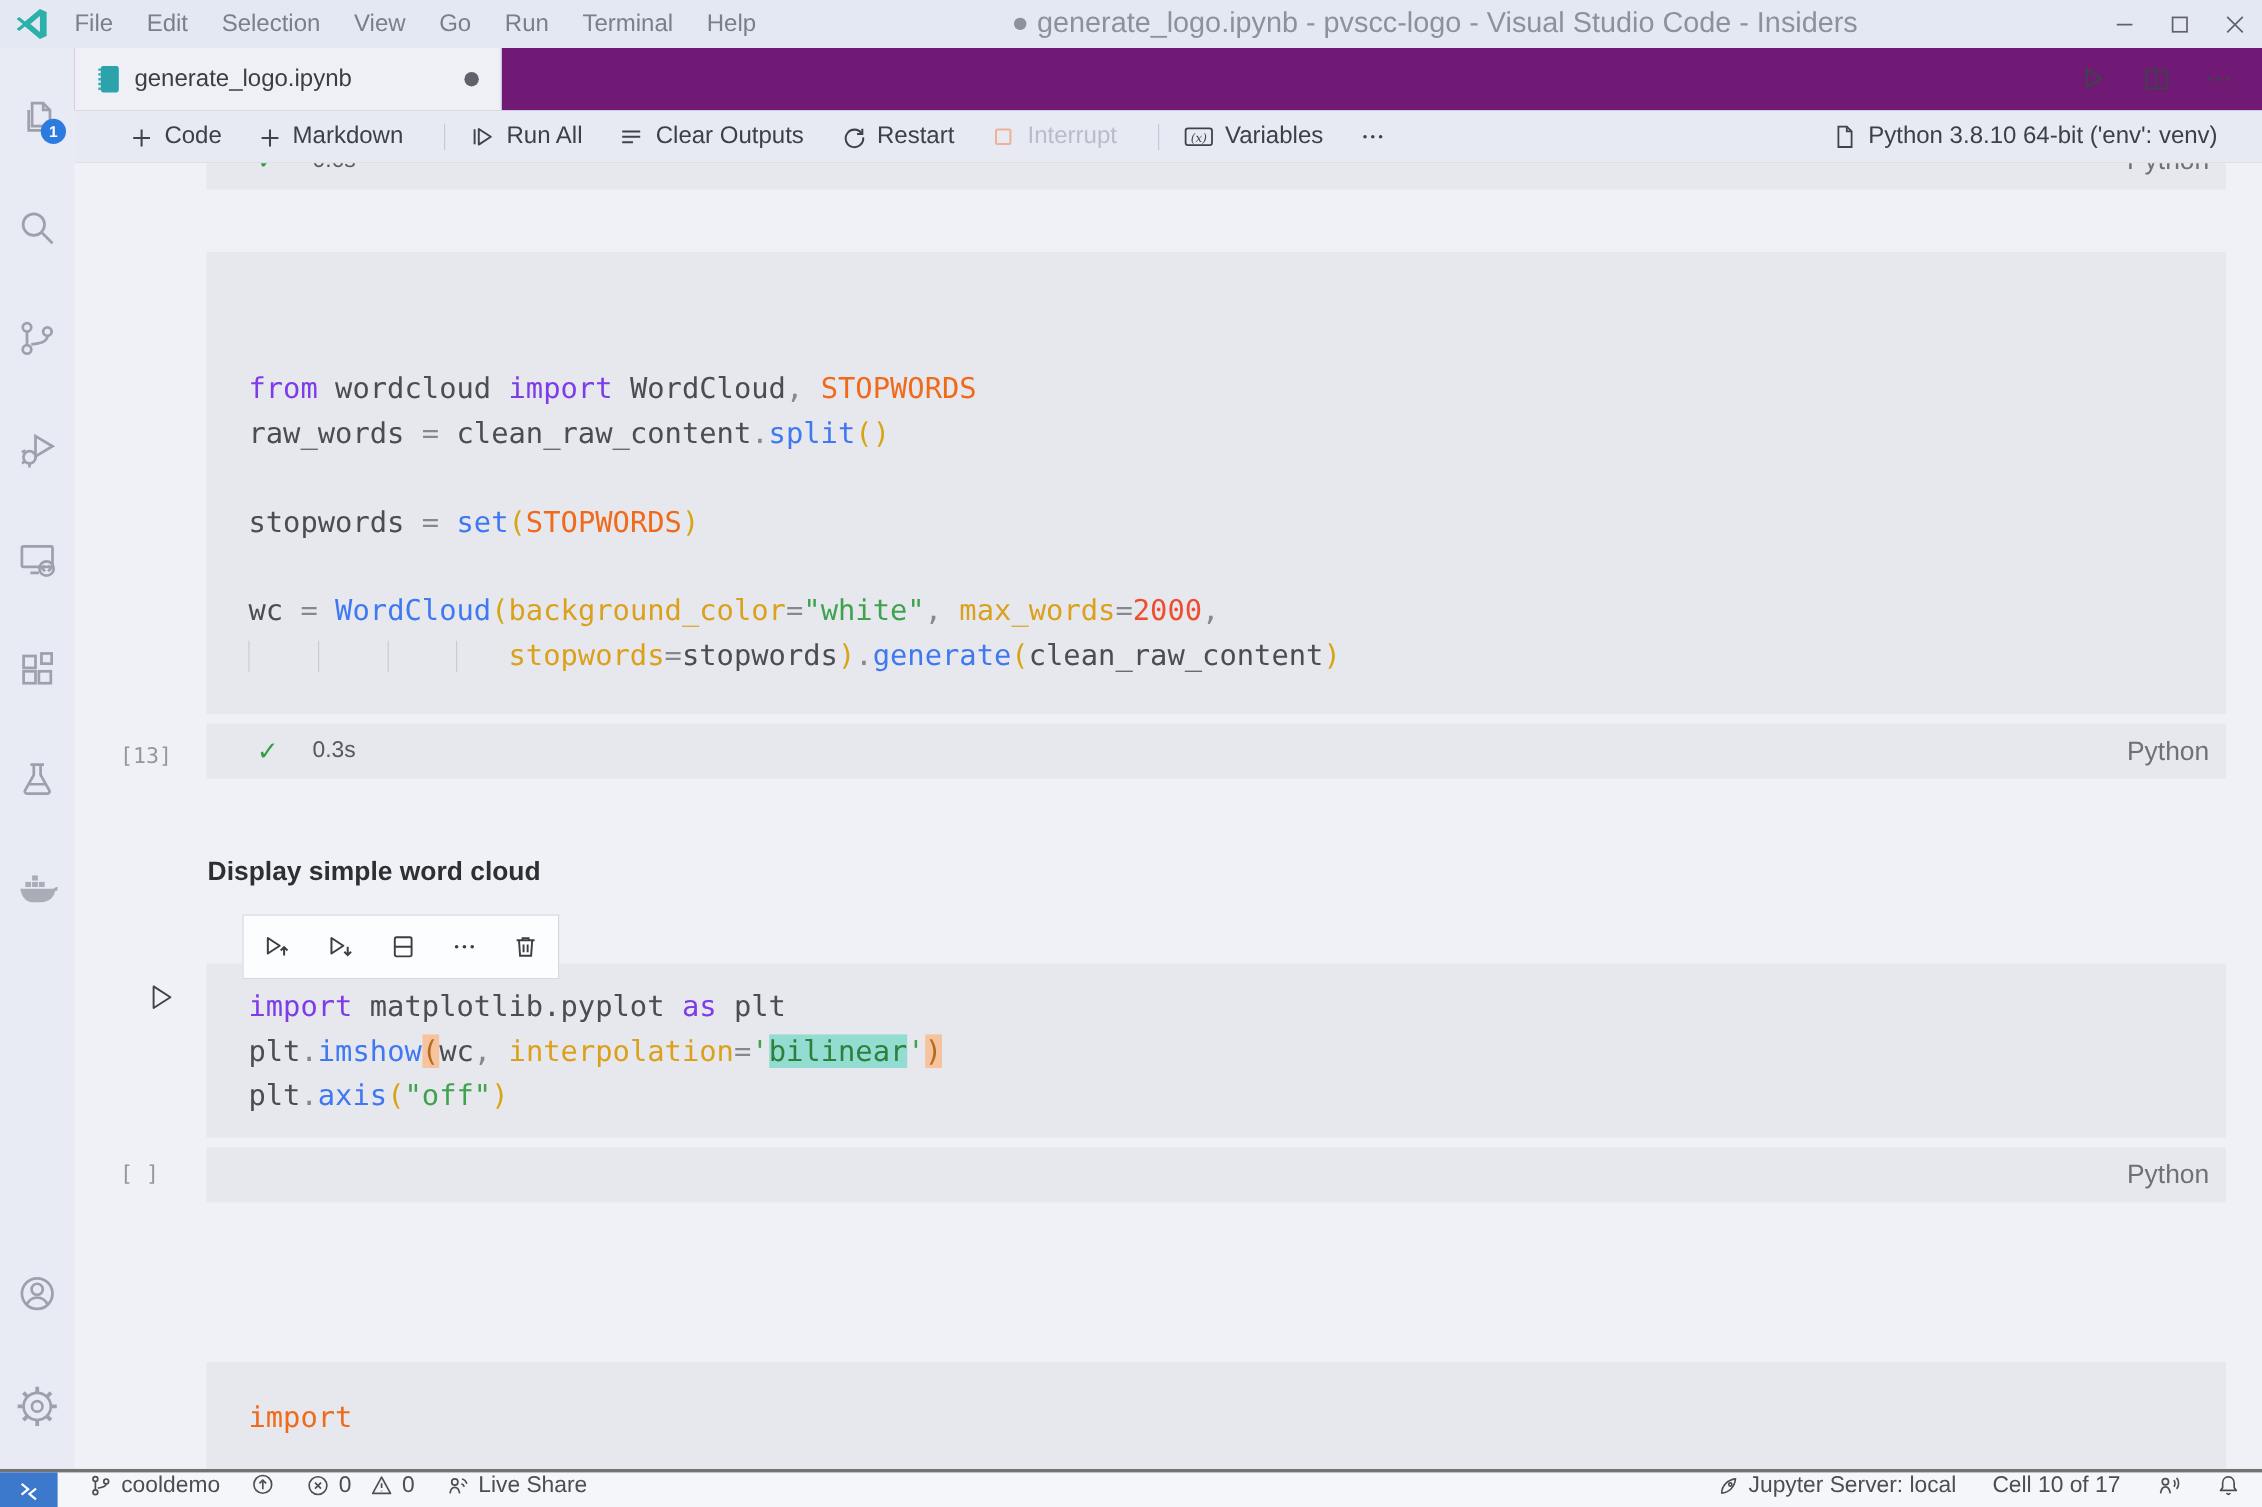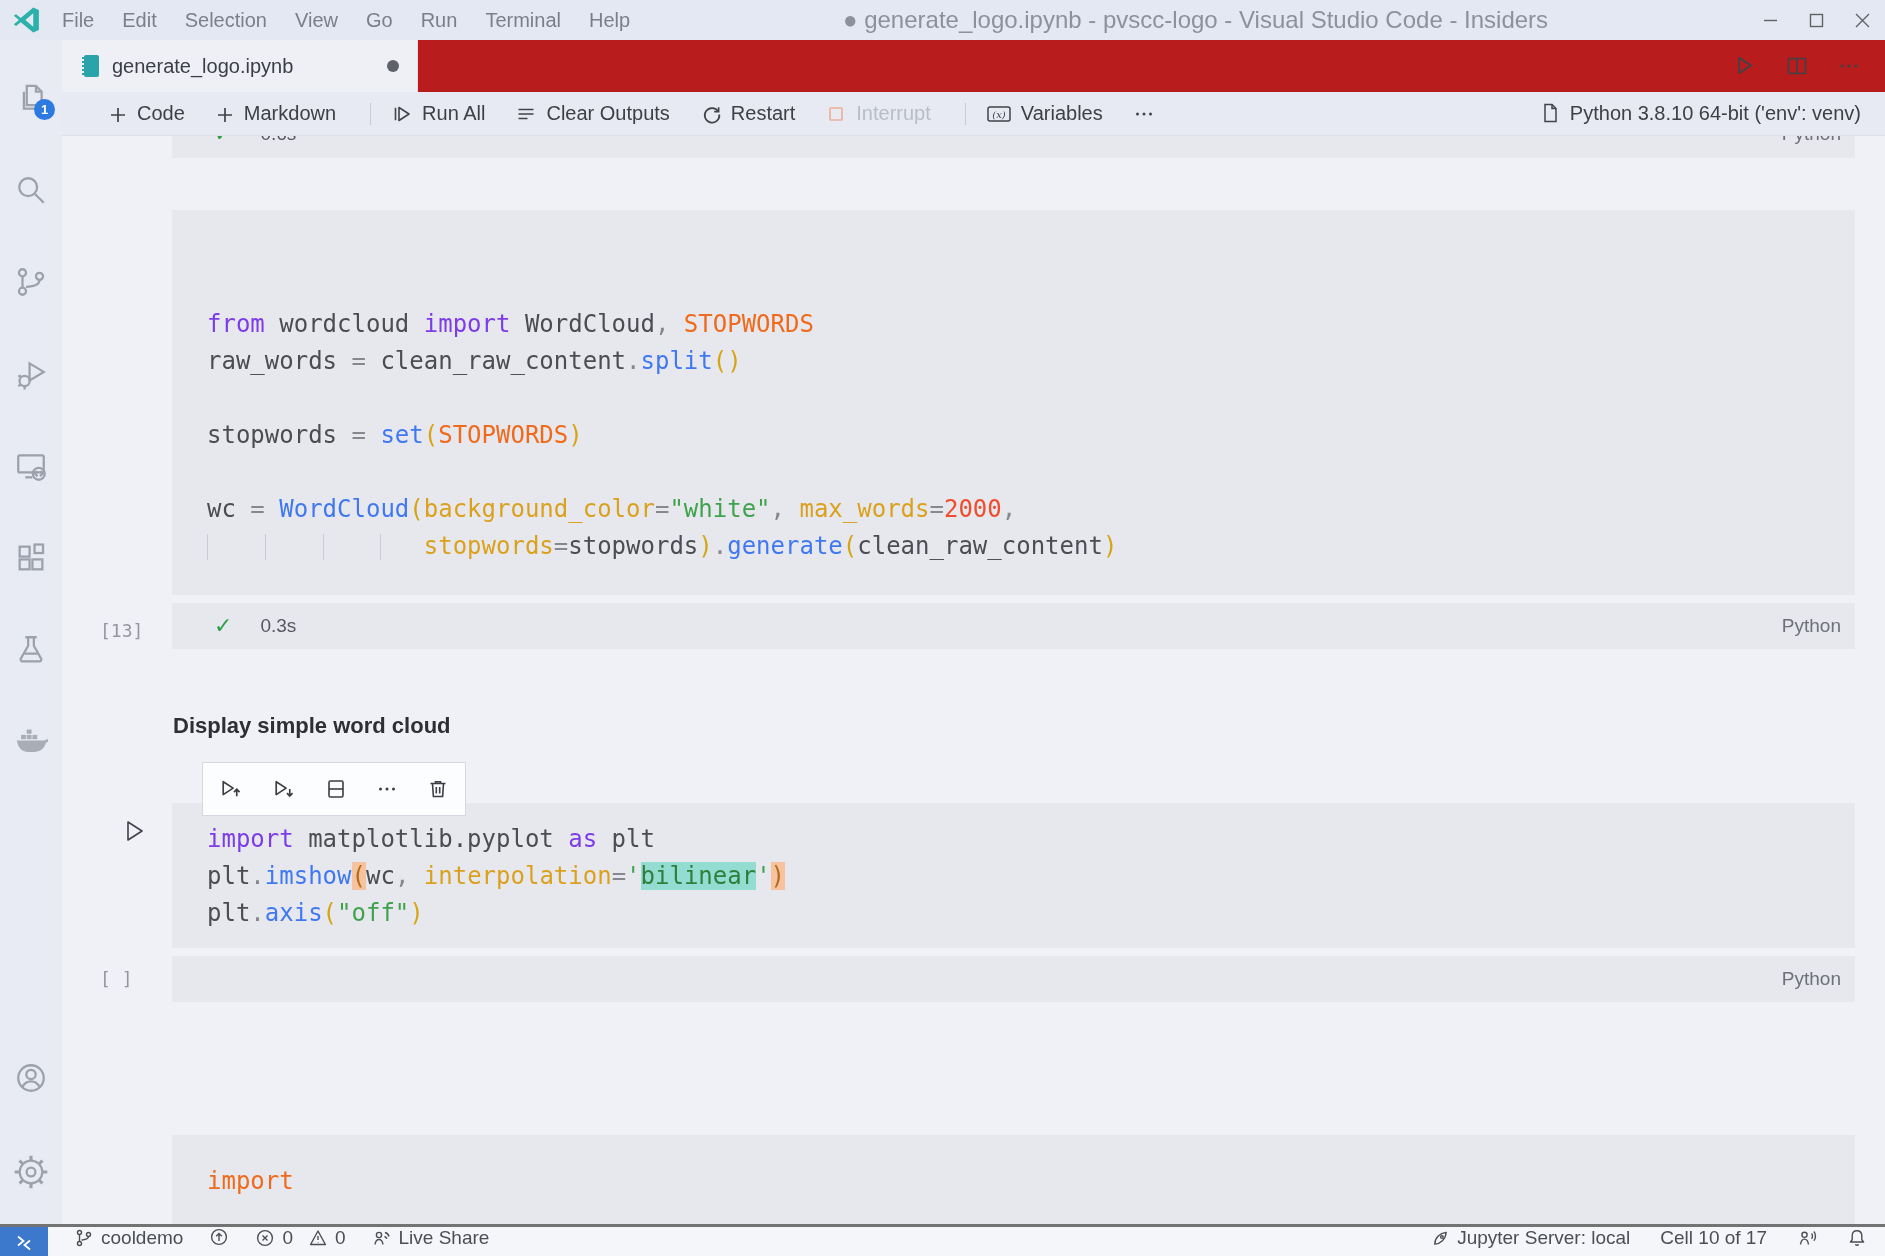--- a/index.html
+++ b/index.html
@@ -14,37 +14,37 @@
   .winctrls{display:flex}
   .ctrl{width:46px;height:40px;display:flex;align-items:center;justify-content:center}
   
   .main{display:flex;height:1184px}
   .activitybar{width:62px;background:#e8ebf4;display:flex;flex-direction:column;align-items:center;padding-top:41px;position:relative;flex:none}
   .ai{height:34px;width:34px;margin-bottom:58px;position:relative;color:#9ca1ac}
   .badge{position:absolute;right:-7px;bottom:-5px;width:21px;height:21px;border-radius:50%;background:#2d7be0;color:#fff;font-size:13px;font-weight:bold;display:flex;align-items:center;justify-content:center}
   .ai.abs{position:absolute;margin:0}
   .editor{flex:1;display:flex;flex-direction:column;min-width:0}
   
-  .tabbar{height:52px;background:#b91c1c;display:flex}
+  .tabbar{height:52px;background:#701a75;display:flex}
   .tab{width:356px;background:#eef0f6;display:flex;align-items:center;padding:0 18px;border-right:1px solid #d9dce5}
   .tab-label{font-size:20px;color:#3c3e45;margin-left:10px}
   .dirty-dot{width:12px;height:12px;border-radius:50%;background:#5f626a;margin-left:auto}
   .tabbar-actions{margin-left:auto;display:flex;align-items:center;gap:28px;padding-right:24px}
   
   .nbtoolbar{height:44px;background:#e7eaf3;display:flex;align-items:center;font-size:20px;color:#3d4046;padding-left:46px;border-bottom:1px solid rgba(0,0,0,.04)}
   .tbi{display:flex;align-items:flex-end;gap:9px;margin-right:30px;white-space:nowrap}
   .sep{width:1px;height:22px;background:#c6cad4;margin:0 20px 0 4px}
   .tbi.disabled{color:#b9bdc7}
-  .kernel{margin-left:auto;display:flex;align-items:flex-start;gap:10px;padding-right:24px;margin-right:0}
+  .kernel{margin-left:auto;display:flex;align-items:flex-end;gap:10px;padding-right:37px;margin-right:0}
   
   .notebook{flex:1;position:relative;background:#f0f1f7;overflow:hidden}
   .cell{position:absolute;left:110px;width:1683px;background:#e7e8ee}
   .cellrow{position:absolute;left:110px;width:1683px;height:46px;background:#e7e8ee;display:flex;align-items:center;padding:0 14px 0 42px;font-size:19px;color:#55585e}
   .check{color:#2da042;font-size:22px;margin-right:28px}
-  .lang{margin-left:auto;color:#6e7178;font-size:19px}
+  .lang{margin-left:auto;color:#6e7178;font-size:22px}
   .code{font-family:"DejaVu Sans Mono",monospace;font-size:24px;line-height:37px;white-space:pre;color:#4b4d52}
   .code-line{height:37px}
   .gut{position:absolute;left:38px;font-family:"DejaVu Sans Mono",monospace;font-size:18px;color:#94979f}
   .md1{position:absolute;left:111px;top:577px;font-size:22px;font-weight:bold;color:#2e2f33}
   .md2{position:absolute;left:111px;top:914px;font-size:28px;font-weight:400;color:#3c3e44}
   .celltoolbar{position:absolute;left:140px;top:626px;width:264px;height:54px;background:#fcfdfe;border:1px solid #d5d8e0;display:flex;align-items:center;justify-content:space-between;padding:0 15px;z-index:3}
   .runbtn{position:absolute;left:56px;top:680px}
   
   .tk-k{color:#7d3ce8}.tk-v{color:#4b4d52}.tk-p{color:#86888d}.tk-f{color:#4078f2}
   .tk-par{color:#d6a515}.tk-c{color:#f06a1c}.tk-n{color:#ee4d2e}.tk-pm{color:#dba11c}.tk-s{color:#3fa34d}

